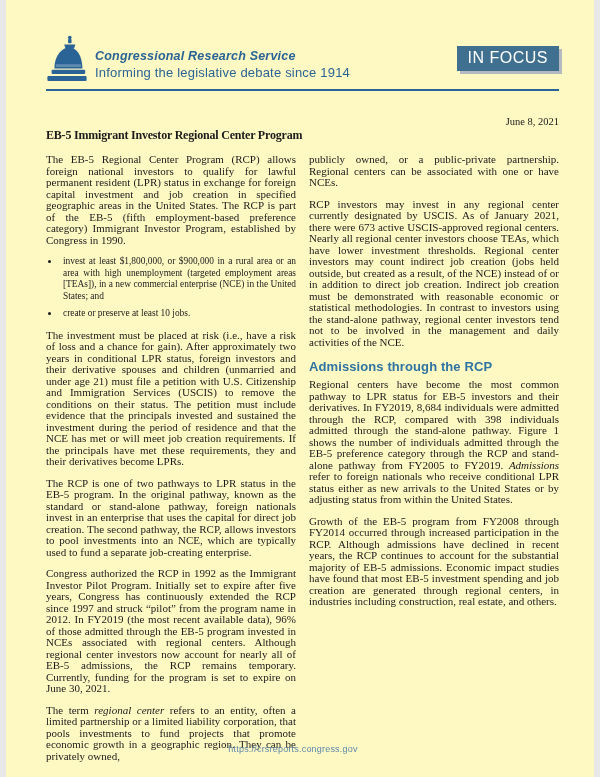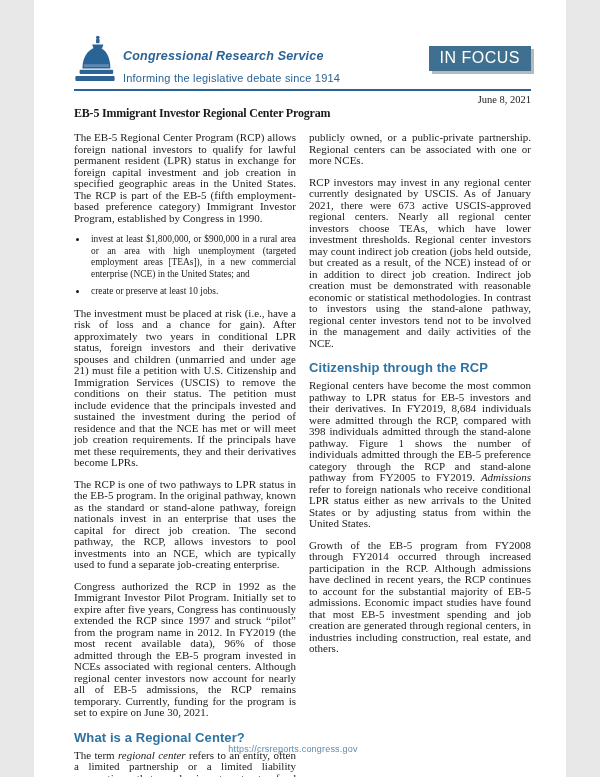--- a/index.html
+++ b/index.html
@@ -6,59 +6,59 @@
     --brand:#2a6395;
     --heading:#2e73a1;
     --badge:#40708f;
     --link:#5e89ac;
     --ink:#1b1b1b;
   }
   *{box-sizing:border-box;margin:0;padding:0;}
   html,body{background:#e8e8e8;}
   .page{
     position:relative;
-    width:532px;height:777px;
+    width:588px;height:777px;
     margin:0 auto;
-    background:#ffffff;
+    background:#fef9c3;
     padding:34px 35px 12px 40px;
     font-family:"Liberation Serif", serif;
     color:var(--ink);
     overflow:hidden;
   }
   
   .header{display:flex;justify-content:space-between;align-items:flex-start;}
   .logo{display:flex;gap:7px;align-items:flex-start;}
   .logo svg{width:42px;height:52px;flex:0 0 auto;}
   .logo-text{margin-top:15px;}
   .org{
     font-family:"Liberation Sans", sans-serif;
     font-weight:bold;font-style:italic;
     font-size:12.5px;color:var(--brand);
     letter-spacing:.2px;white-space:nowrap;
   }
   .tagline{
     font-family:"Liberation Sans", sans-serif;
-    font-size:11px;color:var(--brand);
-    margin-top:9px;letter-spacing:.2px;
+    font-size:13px;color:var(--brand);
+    margin-top:2px;letter-spacing:.2px;
   }
   .badge{
     margin-top:12px;
     background:var(--badge);
     color:#ffffff;
     font-family:"Liberation Sans", sans-serif;
     font-weight:normal;font-size:16px;letter-spacing:.5px;
     padding:3px 11px 4px;
     box-shadow:3px 3px 0 0 #b4babf;
     white-space:nowrap;
   }
   .rule{border-bottom:2px solid var(--brand);margin-top:3px;}
   .date{
     text-align:right;
     font-size:10.5px;
-    margin:3px 0 1px;
+    margin:25px 0 1px;
   }
   .doc-title{
     font-size:12px;font-weight:bold;
     letter-spacing:-.2px;
     margin:1px 0 11px;
   }
   
   .cols{display:flex;gap:13px;}
   .col{flex:1;min-width:0;}
   .col p{
@@ -128,27 +128,26 @@
   <div class="cols">
     <div class="col">
         <p><span>The EB-5 Regional Center Program (RCP) allows foreign national investors to qualify for lawful permanent resident (LPR) status in exchange for foreign capital investment and job creation in specified geographic areas in the United States. The RCP is part of the EB-5 (fifth employment-based preference category) Immigrant Investor Program, established by Congress in 1990.</span></p>
         <ul>
           <li><span>invest at least $1,800,000, or $900,000 in a rural area or an area with high unemployment (targeted employment areas [TEAs]), in a new commercial enterprise (NCE) in the United States; and</span></li>
           <li><span>create or preserve at least 10 jobs.</span></li>
         </ul>
         <p><span>The investment must be placed at risk (i.e., have a risk of loss and a chance for gain). After approximately two years in conditional LPR status, foreign investors and their derivative spouses and children (unmarried and under age 21) must file a petition with U.S. Citizenship and Immigration Services (USCIS) to remove the conditions on their status. The petition must include evidence that the principals invested and sustained the investment during the period of residence and that the NCE has met or will meet job creation requirements. If the principals have met these requirements, they and their derivatives become LPRs.</span></p>
         <p><span>The RCP is one of two pathways to LPR status in the EB-5 program. In the original pathway, known as the standard or stand-alone pathway, foreign nationals invest in an enterprise that uses the capital for direct job creation. The second pathway, the RCP, allows investors to pool investments into an NCE, which are typically used to fund a separate job-creating enterprise.</span></p>
         <p><span>Congress authorized the RCP in 1992 as the Immigrant Investor Pilot Program. Initially set to expire after five years, Congress has continuously extended the RCP since 1997 and struck “pilot” from the program name in 2012. In FY2019 (the most recent available data), 96% of those admitted through the EB-5 program invested in NCEs associated with regional centers. Although regional center investors now account for nearly all of EB-5 admissions, the RCP remains temporary. Currently, funding for the program is set to expire on June 30, 2021.</span></p>
-        <h2>What is a Regional Center?</h2>
         <p><span>The term </span><span class="it">regional center</span><span> refers to an entity, often a limited partnership or a limited liability corporation, that pools investments to fund projects that promote economic growth in a geographic region. They can be privately owned,</span></p>
       </div>
     <div class="col">
-        <p><span>publicly owned, or a public-private partnership. Regional centers can be associated with one or more NCEs.</span></p>
+        <p><span>publicly owned, or a public-private partnership. Regional centers can be associated with one or have NCEs.</span></p>
         <p><span>RCP investors may invest in any regional center currently designated by USCIS. As of January 2021, there were 673 active USCIS-approved regional centers. Nearly all regional center investors choose TEAs, which have lower investment thresholds. Regional center investors may count indirect job creation (jobs held outside, but created as a result, of the NCE) instead of or in addition to direct job creation. Indirect job creation must be demonstrated with reasonable economic or statistical methodologies. In contrast to investors using the stand-alone pathway, regional center investors tend not to be involved in the management and daily activities of the NCE.</span></p>
-        <h2>Citizenship through the RCP</h2>
+        <h2>Admissions through the RCP</h2>
         <p><span>Regional centers have become the most common pathway to LPR status for EB-5 investors and their derivatives. In FY2019, 8,684 individuals were admitted through the RCP, compared with 398 individuals admitted through the stand-alone pathway. </span><span class="bd">Figure 1</span><span> shows the number of individuals admitted through the EB-5 preference category through the RCP and stand-alone pathway from FY2005 to FY2019. </span><span class="it">Admissions</span><span> refer to foreign nationals who receive conditional LPR status either as new arrivals to the United States or by adjusting status from within the United States.</span></p>
         <p><span>Growth of the EB-5 program from FY2008 through FY2014 occurred through increased participation in the RCP. Although admissions have declined in recent years, the RCP continues to account for the substantial majority of EB-5 admissions. Economic impact studies have found that most EB-5 investment spending and job creation are generated through regional centers, in industries including construction, real estate, and others.</span></p>
       </div>
   </div>
 
   <div class="footer">
     <a href="#">https://crsreports.congress.gov</a>
   </div>
 
 </div>

